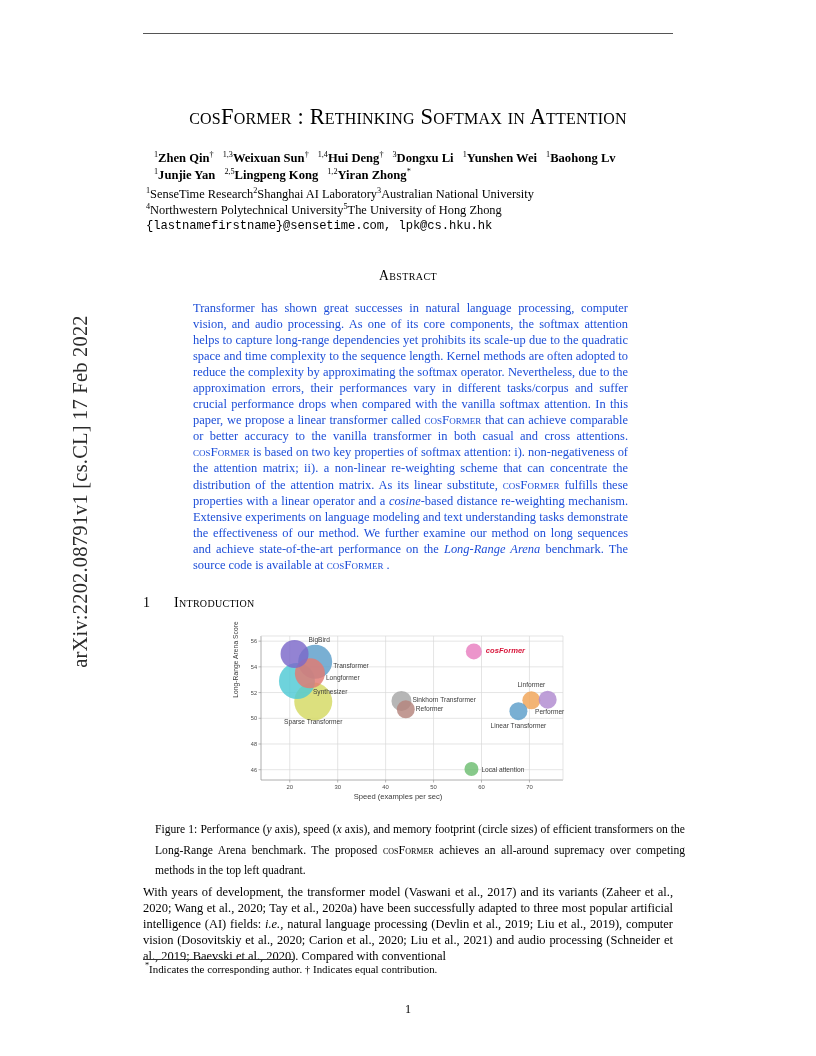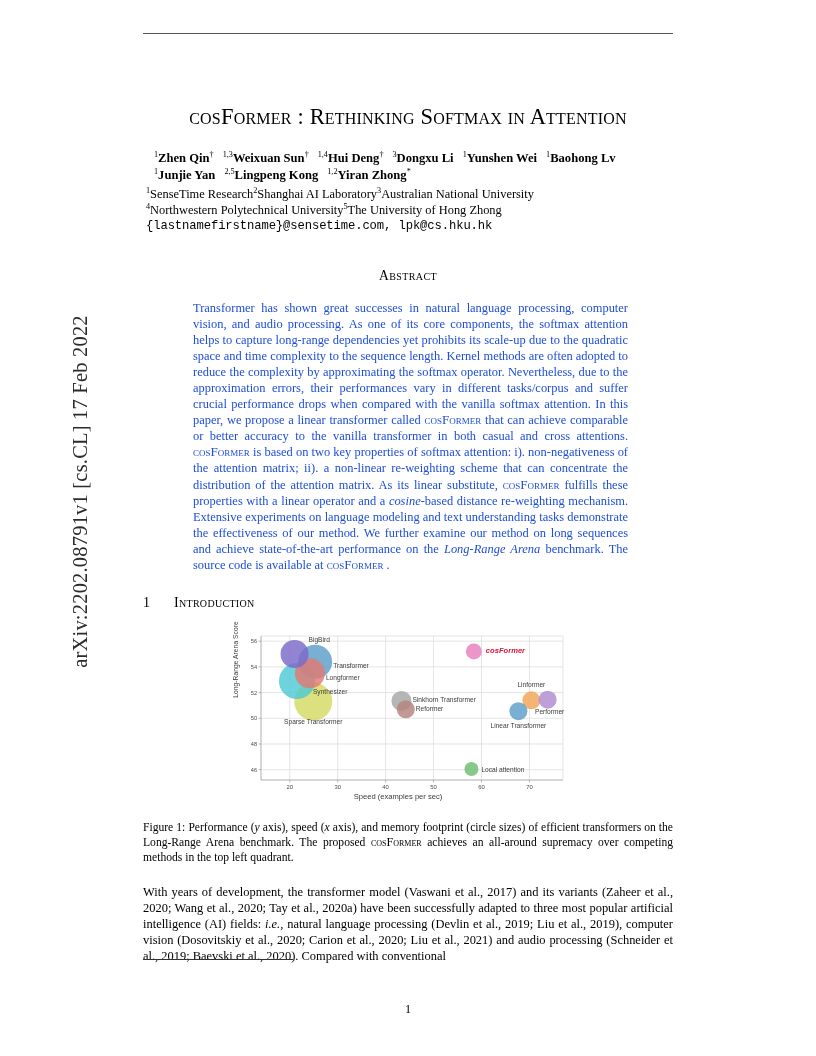--- a/index.html
+++ b/index.html
@@ -187,25 +187,25 @@
     width: 338px;
     text-align: center;
     font-family: "Liberation Sans", sans-serif;
     font-size: 7.6px;
     color: #3a3a3a;
   }
 
   
   #fig-caption {
     position: absolute;
-    left: 0;
+    left: 12px;
     top: 820px;
     width: 530px;
     font-size: 11.6px;
-    line-height: 15px;
+    line-height: 20px;
     text-align: justify;
   }
   #fig-caption .scs { font-variant: small-caps; font-size: 12.1px; }
   #fig-caption i { font-style: italic; }
 
   
   #body-para {
     position: absolute;
     left: 0;
     top: 884px;
@@ -355,16 +355,19 @@
 
   <div id="fig-caption">
     <span>Figure 1:</span><span> Performance (</span><i>y</i><span> axis), speed (</span><i>x</i><span> axis), and memory footprint (circle sizes) of efficient transformers on the Long-Range Arena benchmark. The proposed </span><span class="scs">cosFormer</span><span> achieves an all-around supremacy over competing methods in the top left quadrant.</span>
   </div>
 
   <div id="body-para">
     <span>With years of development, the transformer model (Vaswani et al., 2017) and its variants (Zaheer et al., 2020; Wang et al., 2020; Tay et al., 2020a) have been successfully adapted to three most popular artificial intelligence (AI) fields: </span><i>i.e.,</i><span> natural language processing (Devlin et al., 2019; Liu et al., 2019), computer vision (Dosovitskiy et al., 2020; Carion et al., 2020; Liu et al., 2021) and audio processing (Schneider et al., 2019; Baevski et al., 2020). Compared with conventional</span>
   </div>
 
   <div id="footnote-rule"></div>
+  <div id="footnote">
+    <sup>*</sup><span>Indicates the corresponding author. </span><span>†</span><span> Indicates equal contribution.</span>
+  </div>
 
   <div id="page-number">1</div>
 
 </div>
 
 </body></html>

